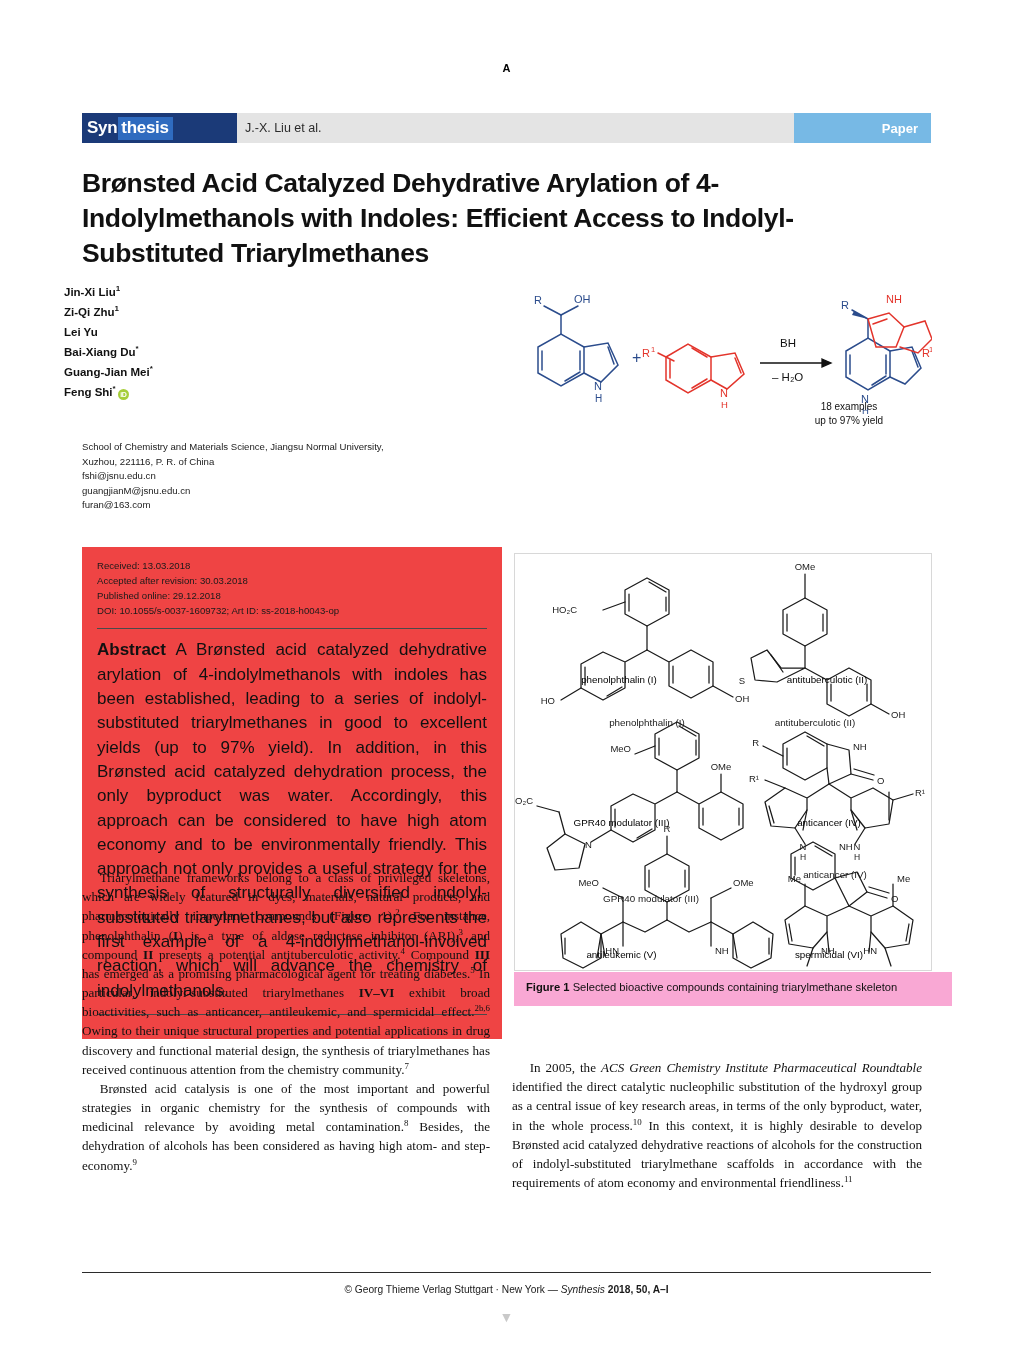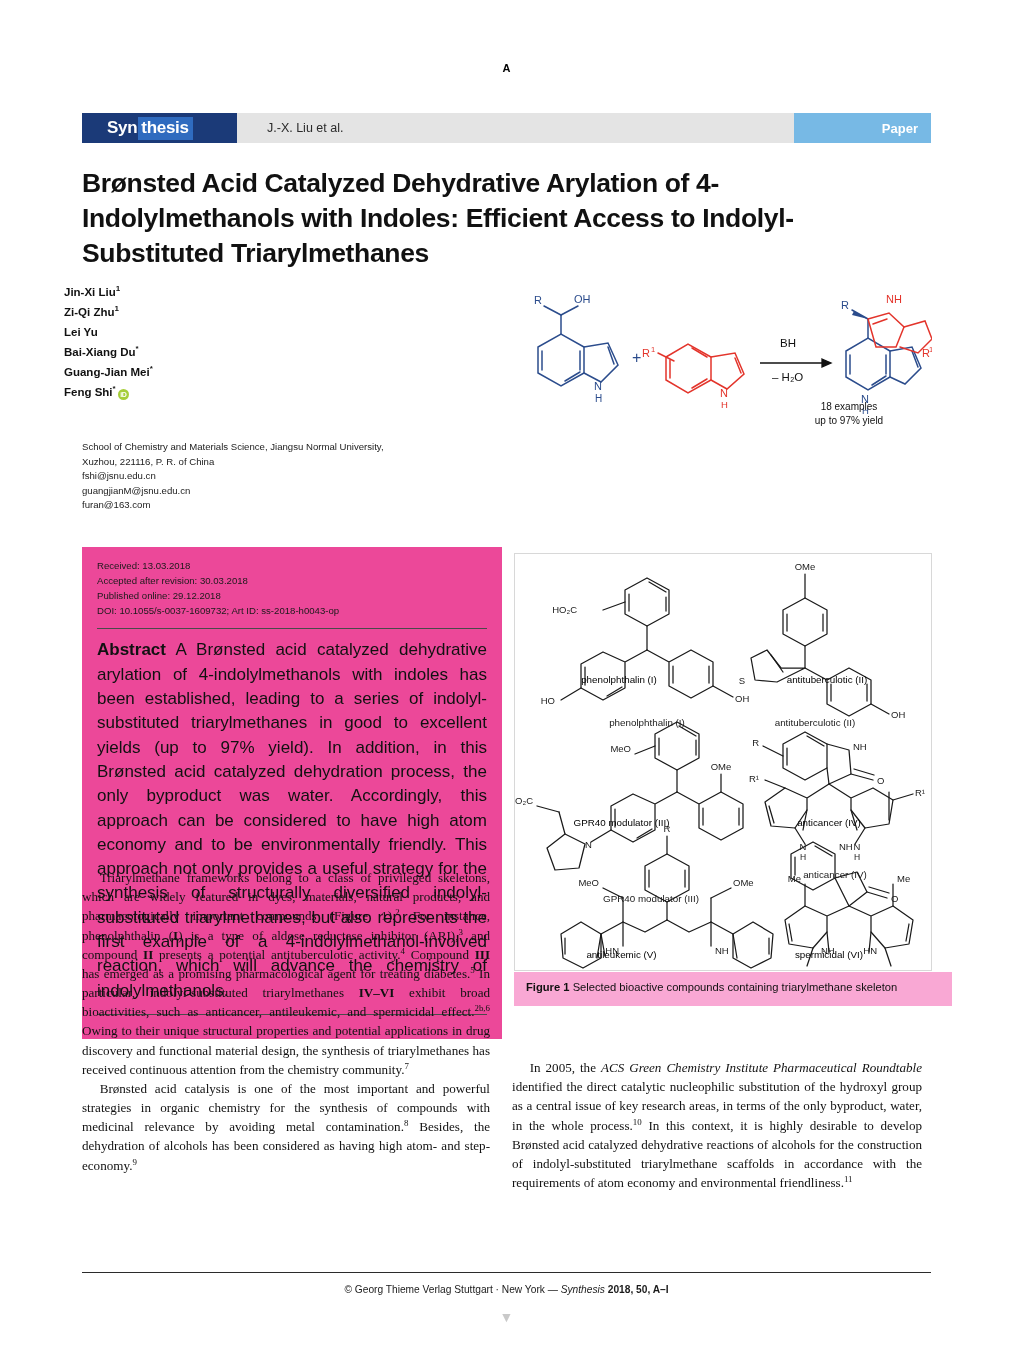--- a/index.html
+++ b/index.html
@@ -22,34 +22,34 @@
   }
 
   
   .runhead {
     position:absolute; left:82px; top:113px;
     width:849px; height:30px;
     display:flex; align-items:stretch;
   }
   .logo-block {
     width:155px; background:#1B3A78;
-    display:flex; align-items:center; padding-left:25px;
+    display:flex; align-items:center; padding-left:5px;
   }
   .logo-syn {
     color:#fff; font-weight:bold; font-size:17px; letter-spacing:-0.3px;
     font-family:"Liberation Sans", sans-serif;
   }
   .logo-thesis {
     color:#fff; font-weight:bold; font-size:17px; letter-spacing:-0.3px;
     background:#2F6BBF; padding:1px 4px 2px 3px; margin-left:1px;
     font-family:"Liberation Sans", sans-serif;
   }
   .runhead-mid {
     flex:1; background:#E4E4E4; display:flex; align-items:center;
-    padding-left:30px; font-size:12.5px; color:#2b2b2b;
+    padding-left:8px; font-size:12.5px; color:#2b2b2b;
   }
   .runhead-badge {
     width:137px; background:#77B9E5; color:#ffffff;
     display:flex; align-items:center; justify-content:flex-end;
     padding-right:13px; font-size:13px; font-weight:bold;
   }
 
   
   .title {
     position:absolute; left:82px; top:166px; width:840px;
@@ -79,21 +79,21 @@
   .graphabs { position:absolute; left:508px; top:285px; width:424px; height:140px; }
   .ga-note {
     position:absolute; right:18px; bottom:-2px; text-align:center;
     font-size:10px; line-height:1.35; color:#111;
     font-family:"Liberation Sans", sans-serif; width:130px;
   }
 
   
   .abspanel {
     position:absolute; left:82px; top:547px; width:420px;
-    background:#ec4899; padding:12px 15px 15px 15px;
+    background:#ef4444; padding:12px 15px 15px 15px;
   }
   .absdates { font-size:9.6px; line-height:1.55; color:#1a1a1a; }
   .absrule { height:1px; background:#4a4a4a; margin:10px 0 9px 0; }
   .abstext {
     font-size:17px; line-height:1.43; text-align:justify;
     color:#111; font-family:"Liberation Sans", sans-serif;
   }
   .abstext b { font-weight:bold; }
   .kwrule { height:1px; background:#4a4a4a; margin:11px 0 9px 0; }
   .keywords { font-size:11.3px; line-height:1.43; color:#111; }

